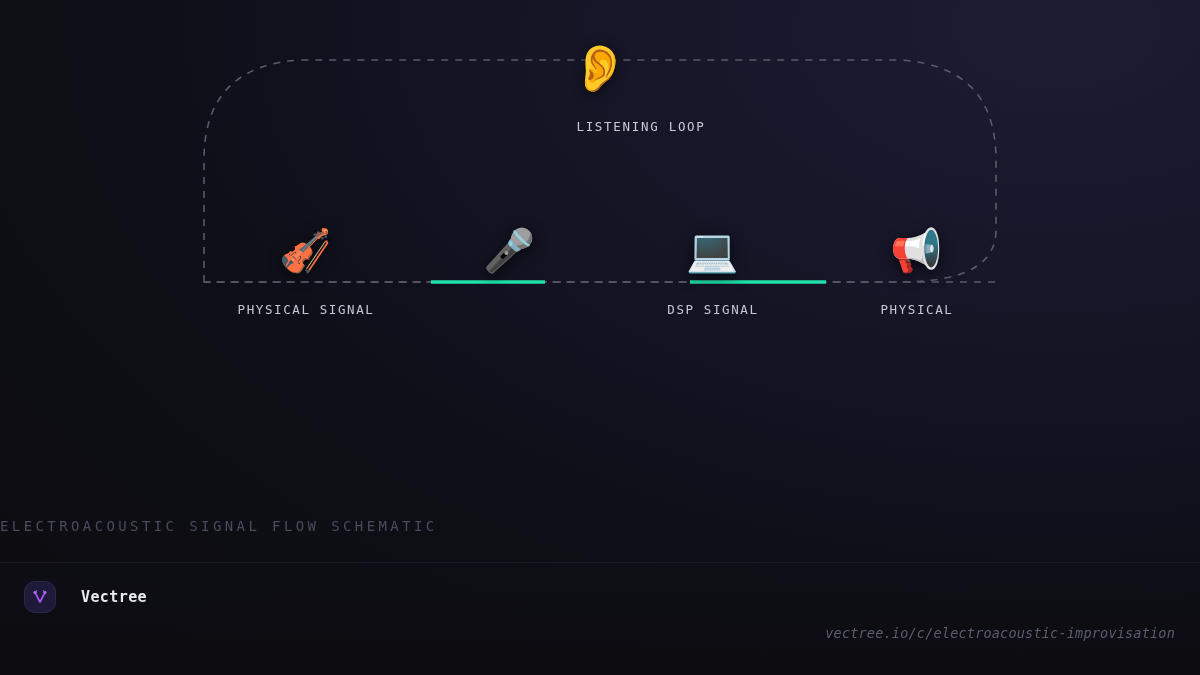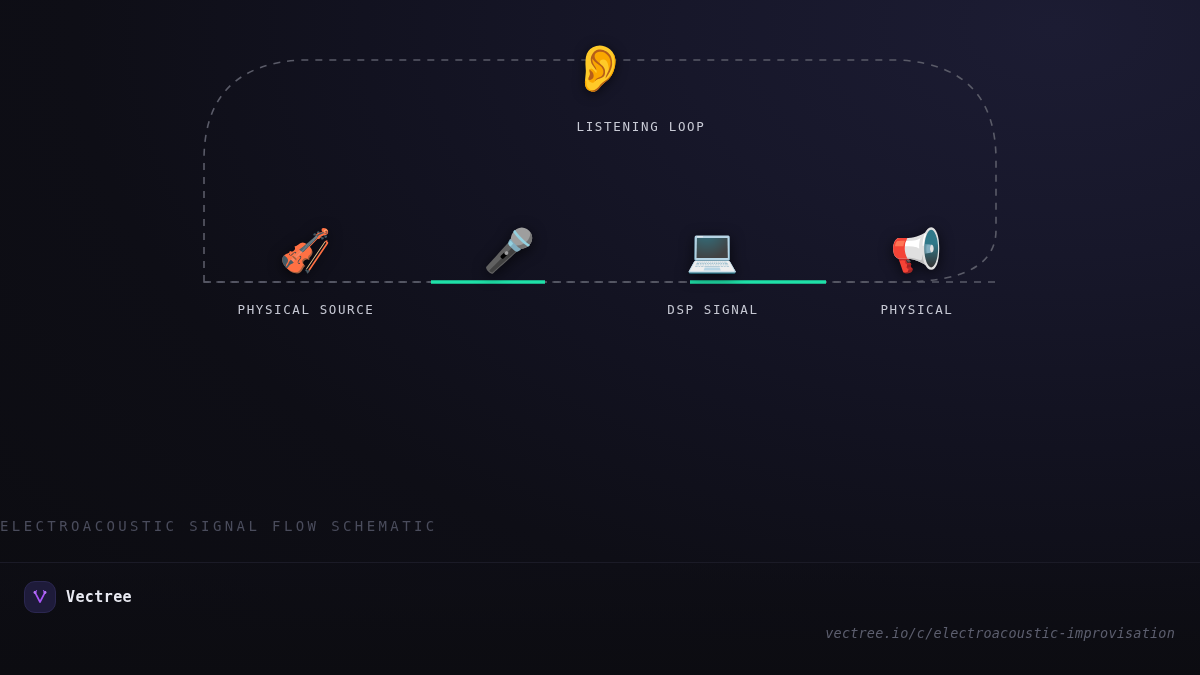--- a/index.html
+++ b/index.html
@@ -117,21 +117,21 @@
     border-top: 1px solid #1b1b27;
     background: linear-gradient(180deg, rgba(14,14,22,.55) 0%, rgba(12,12,17,.95) 100%);
   }
 
   .brand {
     position: absolute;
     left: 24px;
     top: 18px;
     display: flex;
     align-items: center;
-    gap: 10px;
+    gap: 25px;
   }
 
   .logo-mark {
     width: 32px;
     height: 32px;
     border-radius: 11px;
     background: #1e1b3a;
     border: 1px solid #2b2750;
     display: flex;
     align-items: center;
@@ -192,21 +192,21 @@
       <line x1="690" y1="282" x2="826" y2="282" stroke="#1fe0a8" stroke-width="3.4" stroke-linecap="butt"></line>
     </svg>
 
     <div class="ear-node">👂</div>
     <div class="loop-label">LISTENING LOOP</div>
 
     <div class="chain">
 
       <div class="node" style="left:306px;">
         <div class="node-icon">🎻</div>
-        <div class="node-label">PHYSICAL SOURCE</div>
+        <div class="node-label">PHYSICAL SIGNAL</div>
       </div>
 
       <div class="node" style="left:510px;">
         <div class="node-icon">🎤</div>
       </div>
 
       <div class="node" style="left:713px;">
         <div class="node-icon">💻</div>
         <div class="node-label">DSP SIGNAL</div>
       </div>

